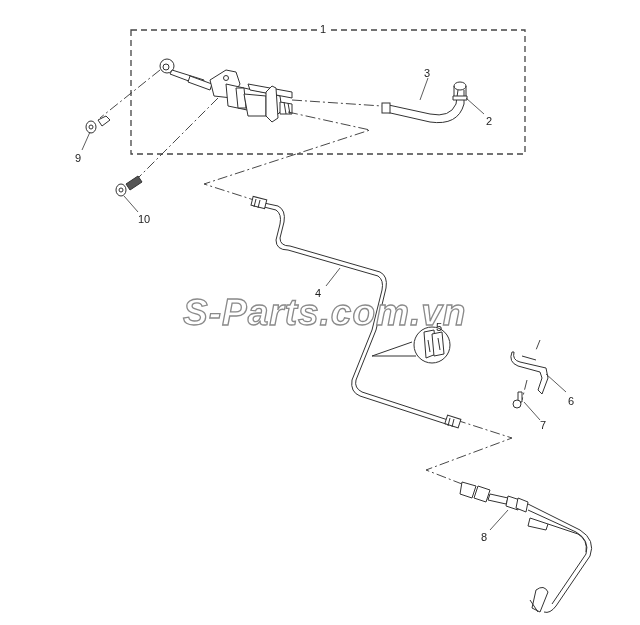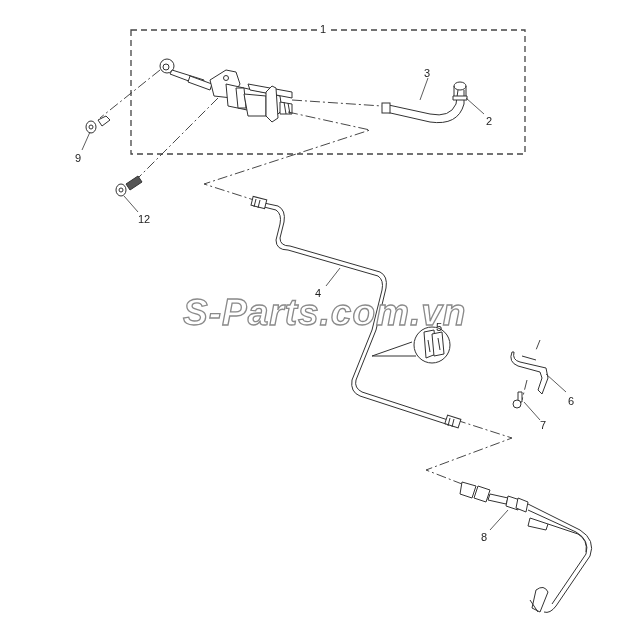--- a/index.html
+++ b/index.html
@@ -161,15 +161,15 @@
 
   <span class="callout top" style="left:317px; top:24px;">1</span>
   <span class="callout" style="left:486px; top:116px;">2</span>
   <span class="callout" style="left:424px; top:68px;">3</span>
   <span class="callout" style="left:315px; top:288px;">4</span>
   <span class="callout" style="left:436px; top:322px;">5</span>
   <span class="callout" style="left:568px; top:396px;">6</span>
   <span class="callout" style="left:540px; top:420px;">7</span>
   <span class="callout" style="left:481px; top:532px;">8</span>
   <span class="callout" style="left:75px; top:153px;">9</span>
-  <span class="callout" style="left:138px; top:214px;">12</span>
+  <span class="callout" style="left:138px; top:214px;">10</span>
 
 </div>
 
 </body></html>

